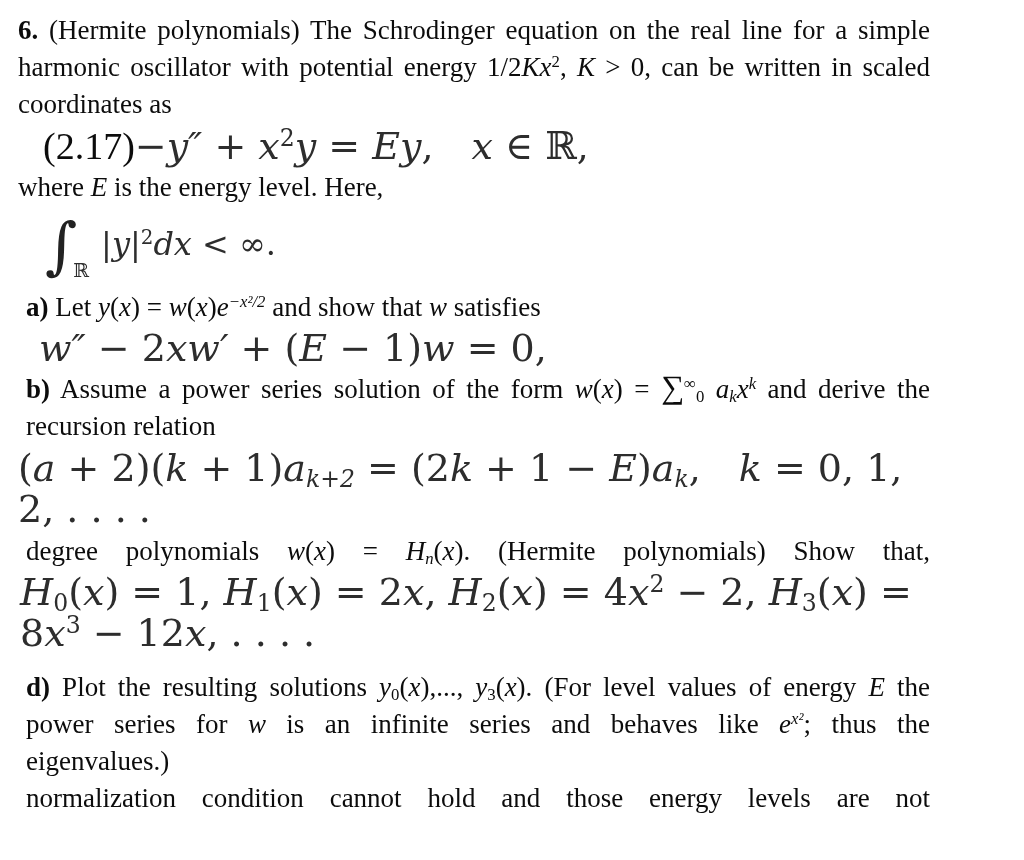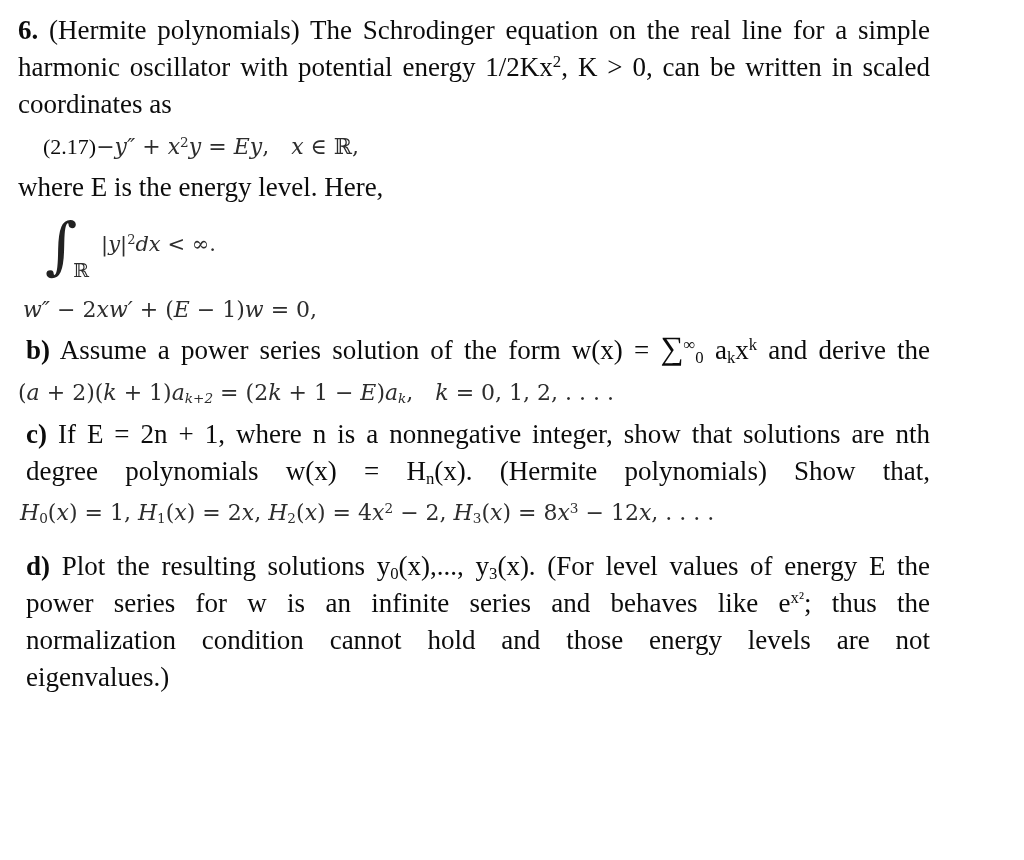--- a/index.html
+++ b/index.html
@@ -15,45 +15,45 @@
     font-family: "Liberation Serif", serif;
     font-size: 27px;
     line-height: 37px;
     color: #0c0c0c;
   }
   .para { width: 100%; }
   .ind { padding-left: 8px; box-sizing: border-box; }
   .tline { text-align: justify; text-align-last: justify; }
   .tline.last { text-align-last: auto; }
   .b { font-weight: 700; }
-  .i { }
+  .i { font-style: italic; }
   .sum { font-size: 1.2em; line-height: 0; }
   .sup { font-size: 0.62em; vertical-align: 0.55em; line-height: 0; }
   .sub { font-size: 0.62em; vertical-align: -0.25em; line-height: 0; }
   .m  { font-family: "DejaVu Serif", "DejaVu Sans", serif; color: #2d2d2d; }
   .mi { font-family: "DejaVu Serif", "DejaVu Sans", serif; color: #2d2d2d; font-style: italic; }
-  .eq { font-size: 22px; line-height: 41px; }
+  .eq { font-size: 38px; line-height: 41px; }
   .eq217 { padding-left: 25px; margin: 3px 0 2px 0; }
-  .eqa  { padding-left: 5px; margin: 2px 0; }
+  .eqa  { padding-left: 5px; margin: 2px 16px; }
   .eqb  { padding-left: 0;  margin: 3px 0; }
   .eqc  { padding-left: 2px; margin: 2px 0 15px 0; }
   .int-row {
     display: flex; align-items: flex-start;
     padding-left: 27px; margin: 5px 0 4px 0; height: 74px;
   }
   .int-sign {
     font-family: "DejaVu Serif", "DejaVu Sans", serif;
     font-size: 62px; line-height: 70px; color: #222222;
   }
   .int-sub {
     font-family: "DejaVu Serif", "DejaVu Sans", serif;
     font-size: 19px; color: #2d2d2d; margin: 41px 0 0 -4px;
   }
   .int-expr {
-    font-size: 21px; margin: 15px 0 0 12px;
+    font-size: 32px; margin: 15px 0 0 12px;
   }
 </style>
 </head>
 <body>
 
 <div class="page">
 
   <div class="para">
       <div class="tline"><span class="b">6.</span><span> (Hermite polynomials) The Schrodinger equation on the real line for a simple</span></div>
       <div class="tline"><span>harmonic oscillator with potential energy 1/2</span><span class="i">Kx</span><span class="sup">2</span><span>, </span><span class="i">K</span><span> &gt; 0, can be written in scaled</span></div>
@@ -63,37 +63,38 @@
   <div class="eq eq217"><span>(2.17)</span><span class="m">−</span><span class="mi">y″</span><span class="m"> + </span><span class="mi">x</span><span class="m sup">2</span><span class="mi">y</span><span class="m"> = </span><span class="mi">Ey</span><span class="m">, </span><span class="mi">x</span><span class="m"> ∈ ℝ,</span></div>
 
   <div class="para"><span>where </span><span class="i">E</span><span> is the energy level. Here,</span></div>
 
   <div class="int-row">
     <span class="int-sign">∫</span>
     <span class="int-sub">ℝ</span>
     <span class="int-expr"><span class="m">|</span><span class="mi">y</span><span class="m">|</span><span class="m sup">2</span><span class="mi">dx</span><span class="m"> &lt; ∞.</span></span>
   </div>
 
+  <div class="para ind"><span class="b">a)</span><span> Let </span><span class="i">y</span><span>(</span><span class="i">x</span><span>) = </span><span class="i">w</span><span>(</span><span class="i">x</span><span>)</span><span class="i">e</span><span class="sup i">−x²/2</span><span> and show that </span><span class="i">w</span><span> satisfies</span></div>
 
   <div class="eq eqa"><span class="mi">w″</span><span class="m"> − 2</span><span class="mi">xw′</span><span class="m"> + (</span><span class="mi">E</span><span class="m"> − 1)</span><span class="mi">w</span><span class="m"> = 0,</span></div>
 
 
   <div class="para ind">
       <div class="tline"><span class="b">b)</span><span> Assume a power series solution of the form </span><span class="i">w</span><span>(</span><span class="i">x</span><span>) = </span><span class="sum">∑</span><span class="sup">∞</span><span class="sub">0</span><span> </span><span class="i">a</span><span class="sub i">k</span><span class="i">x</span><span class="sup i">k</span><span> and derive the</span></div>
+      <div class="tline last"><span>recursion relation</span></div>
     </div>
 
   <div class="eq eqb"><span class="m">(</span><span class="mi">a</span><span class="m"> + 2)(</span><span class="mi">k</span><span class="m"> + 1)</span><span class="mi">a</span><span class="sub mi">k+2</span><span class="m"> = (2</span><span class="mi">k</span><span class="m"> + 1 − </span><span class="mi">E</span><span class="m">)</span><span class="mi">a</span><span class="sub mi">k</span><span class="m">, </span><span class="mi">k</span><span class="m"> = 0, 1, 2, . . . .</span></div>
 
   <div class="para ind">
-      <div class="tline"><span class="b">c)</span><span> If </span><span class="i">E</span><span> = 2</span><span class="i">n</span><span> + 1, where </span><span class="i">n</span><span> is a nonnegative integer, show that solutions are nth</span></div>
       <div class="tline"><span>degree polynomials </span><span class="i">w</span><span>(</span><span class="i">x</span><span>) = </span><span class="i">H</span><span class="sub i">n</span><span>(</span><span class="i">x</span><span>). (Hermite polynomials) Show that,</span></div>
     </div>
 
   <div class="eq eqc"><span class="mi">H</span><span class="sub m">0</span><span class="m">(</span><span class="mi">x</span><span class="m">) = 1, </span><span class="mi">H</span><span class="sub m">1</span><span class="m">(</span><span class="mi">x</span><span class="m">) = 2</span><span class="mi">x</span><span class="m">, </span><span class="mi">H</span><span class="sub m">2</span><span class="m">(</span><span class="mi">x</span><span class="m">) = 4</span><span class="mi">x</span><span class="sup m">2</span><span class="m"> − 2, </span><span class="mi">H</span><span class="sub m">3</span><span class="m">(</span><span class="mi">x</span><span class="m">) = 8</span><span class="mi">x</span><span class="sup m">3</span><span class="m"> − 12</span><span class="mi">x</span><span class="m">, . . . .</span></div>
 
   <div class="para ind">
       <div class="tline"><span class="b">d)</span><span> Plot the resulting solutions </span><span class="i">y</span><span class="sub">0</span><span>(</span><span class="i">x</span><span>),..., </span><span class="i">y</span><span class="sub">3</span><span>(</span><span class="i">x</span><span>). (For level values of energy </span><span class="i">E</span><span> the</span></div>
       <div class="tline"><span>power series for </span><span class="i">w</span><span> is an infinite series and behaves like </span><span class="i">e</span><span class="sup i">x²</span><span>; thus the</span></div>
+      <div class="tline last"><span>eigenvalues.)</span></div>
       <div class="tline"><span>normalization condition cannot hold and those energy levels are not</span></div>
-      <div class="tline last"><span>eigenvalues.)</span></div>
     </div>
 
 </div>
 
 </body></html>

